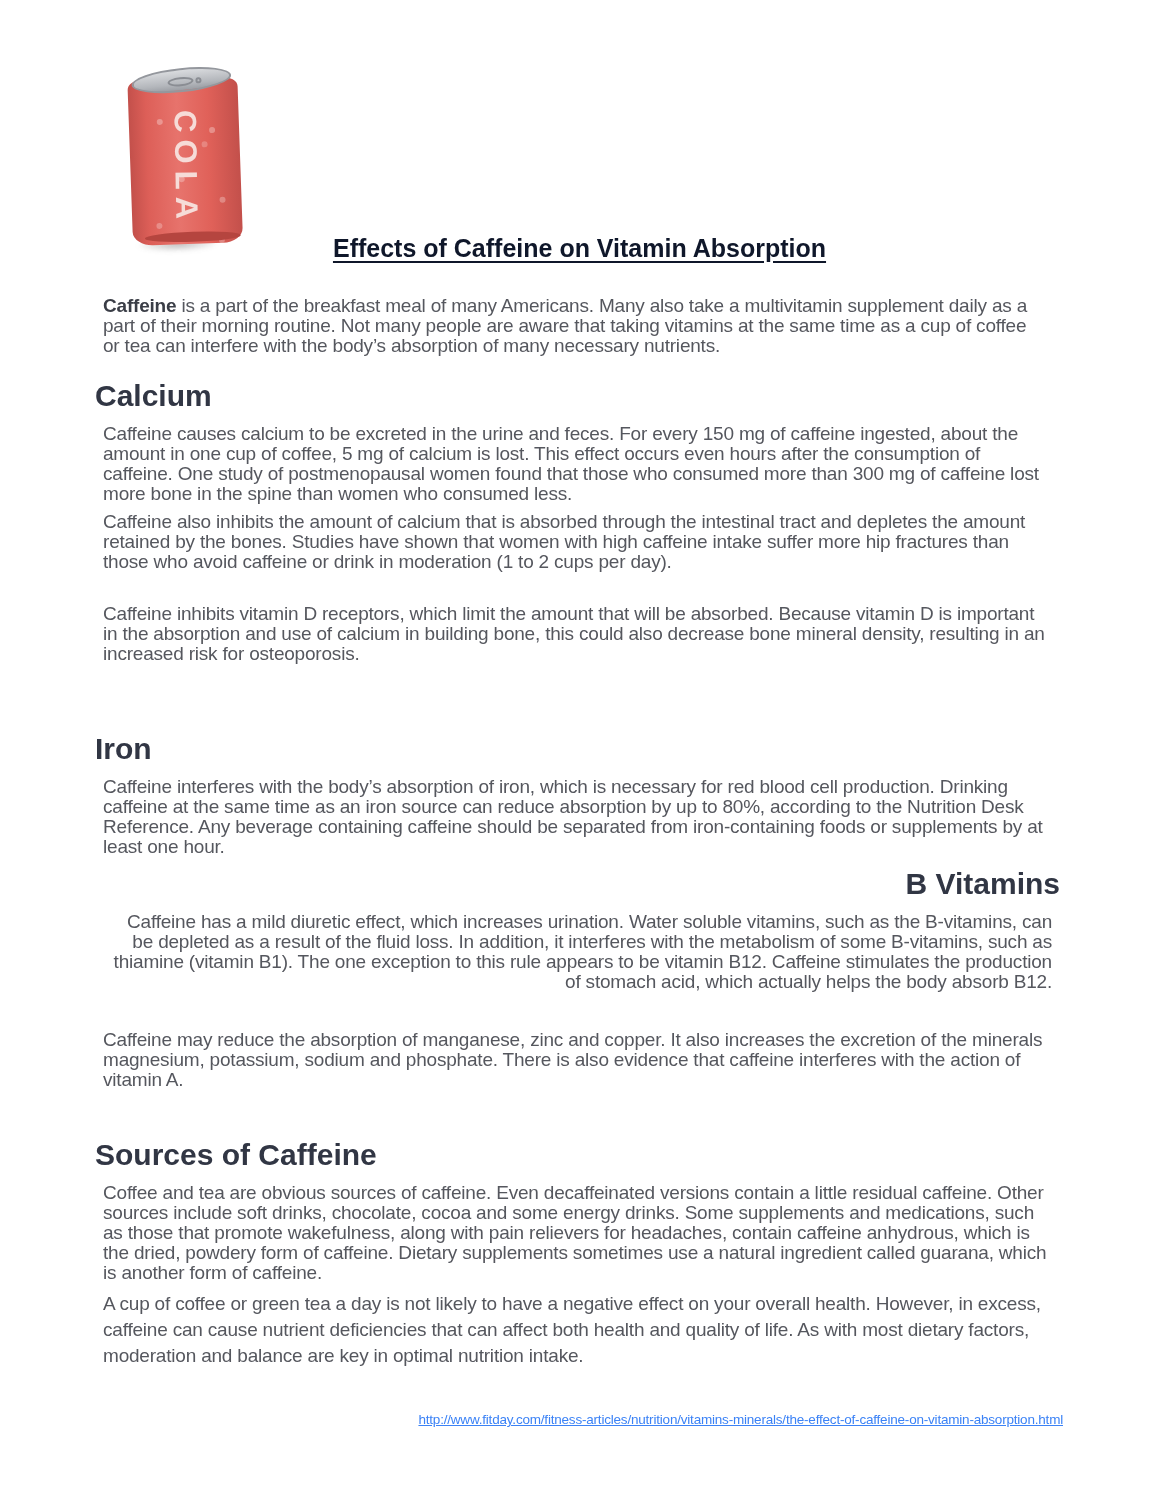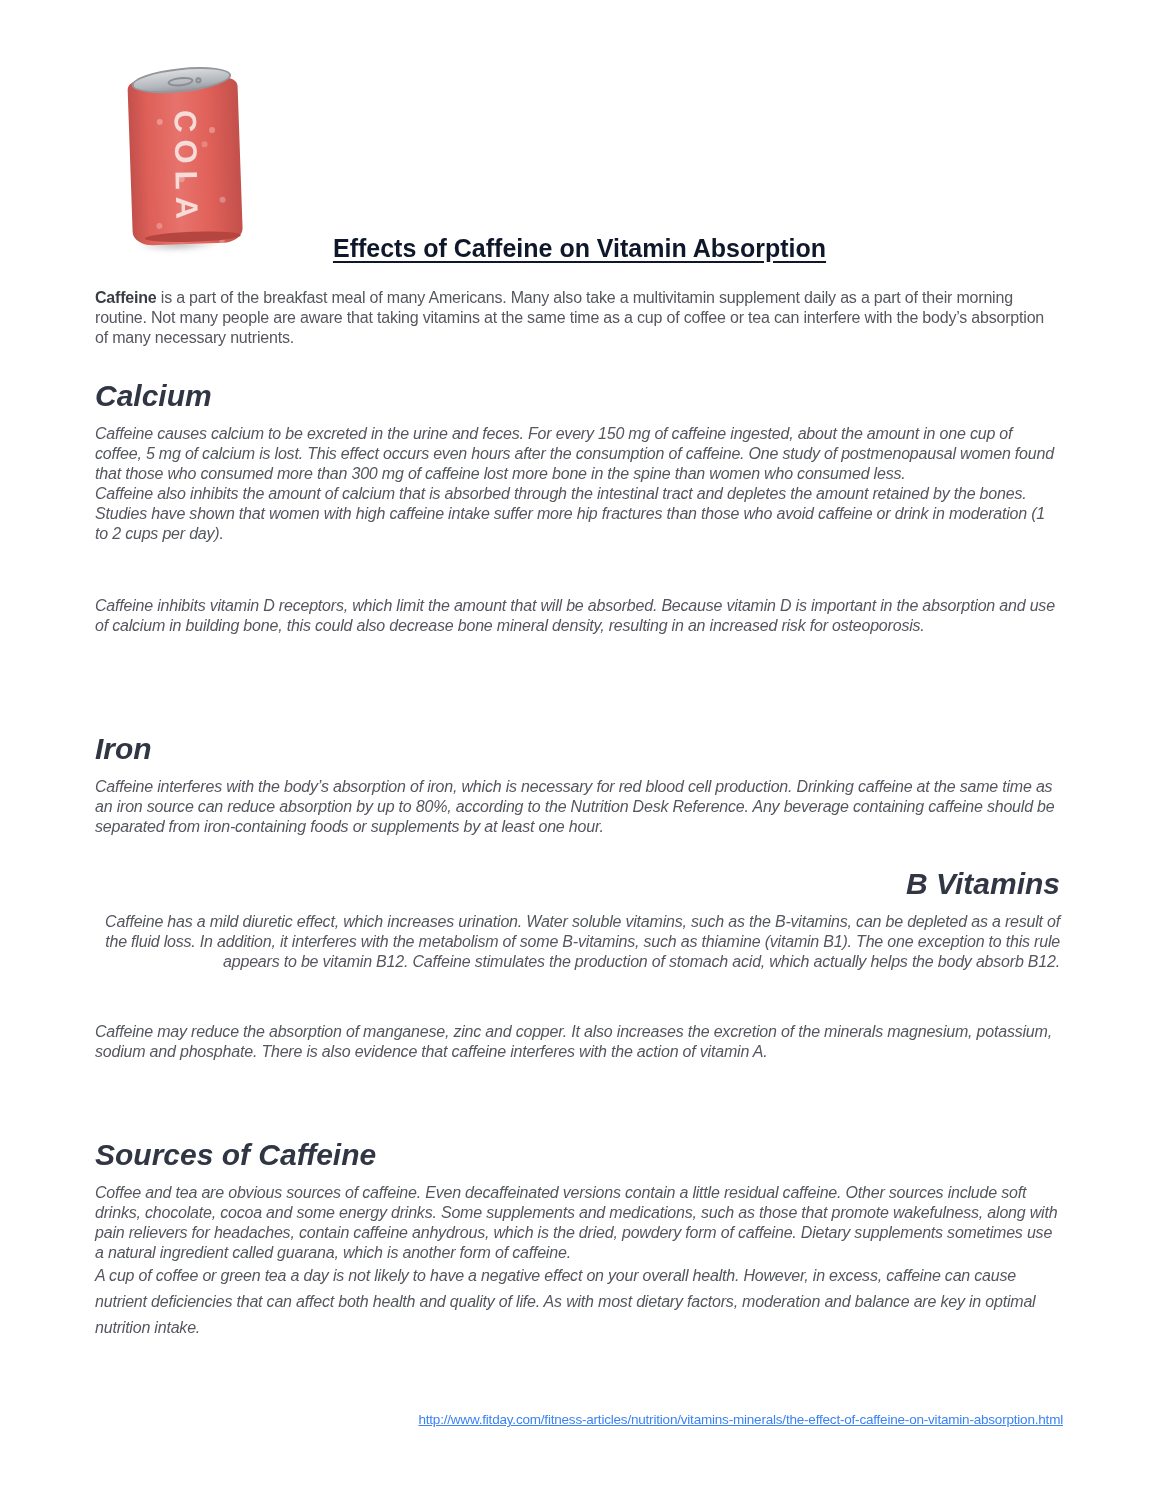--- a/index.html
+++ b/index.html
@@ -29,24 +29,24 @@
               box-shadow: 52px 10px 0 rgba(255,255,255,0.30), 20px 58px 0 rgba(255,255,255,0.28),
                           60px 80px 0 rgba(255,255,255,0.28), -4px 104px 0 rgba(255,255,255,0.26),
                           58px 120px 0 rgba(255,255,255,0.26), 14px 132px 0 rgba(255,255,255,0.24),
                           44px 24px 0 rgba(255,255,255,0.22); }
 
   
   .doc-title { position: absolute; top: 234px; left: 0; width: 100%; text-align: center;
                font-size: 25px; font-weight: bold; color: #0f172a; text-decoration: underline;
                text-underline-offset: 4px; }
   .intro { position: absolute; top: 288px; left: 95px; width: 952px; }
-  p.body-text { margin: 0; font-size: 16px; line-height: 20px; letter-spacing: -0.2px; color: #55575e; }
+  p.body-text { margin: 8px; font-size: 19px; line-height: 20px; letter-spacing: -0.2px; color: #55575e; }
   .lead-word { font-weight: bold; color: #3a3d46; }
 
-  .section { position: absolute; left: 95px; width: 965px; font-style: italic; }
+  .section { position: absolute; left: 95px; width: 965px; }
   .section h2 { margin: 0 0 12px 0; font-size: 30px; line-height: 33px; font-weight: bold; color: #313644; }
   .sec-0 { top: 379px; }
   .sec-1 { top: 596px; }
   .sec-2 { top: 732px; }
   .sec-3 { top: 867px; text-align: right; }
   .sec-4 { top: 1022px; }
   .sec-5 { top: 1138px; }
   p.loose { line-height: 26px; }
 
   .footer-link { position: absolute; top: 1412px; right: 96px; font-size: 13.5px; color: #3b82f6;

